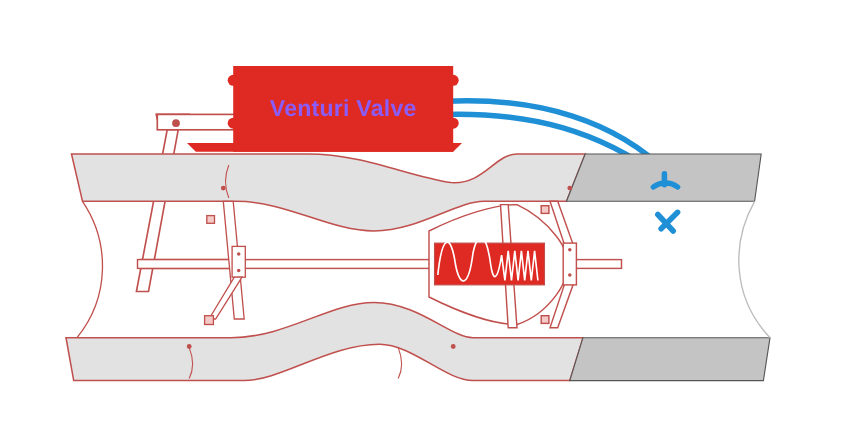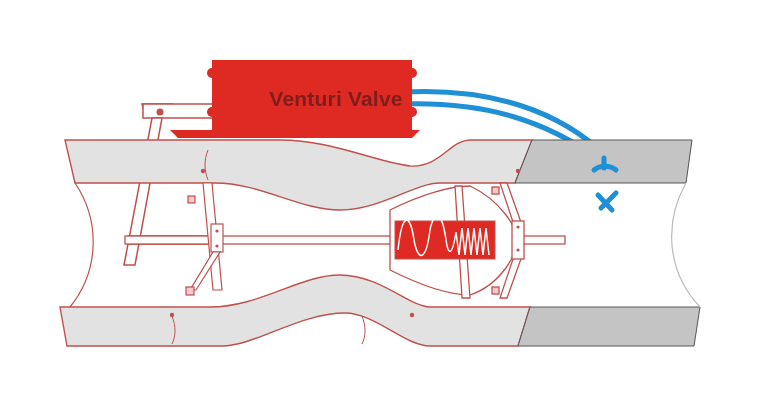--- a/index.html
+++ b/index.html
@@ -1,20 +1,20 @@
 <!DOCTYPE html>
 <html><head>
 <meta charset="utf-8">
 <style>
   html,body{margin:0;padding:0;background:#ffffff;}
   #stage{position:relative;width:768px;height:401px;overflow:hidden;background:#ffffff;}
   svg{position:absolute;left:0;top:0;}
   .valve-label{position:absolute;left:212px;top:82px;width:200px;height:34px;
     font-family:"Liberation Sans",sans-serif;font-weight:bold;font-size:21px;
-    color:#7f1d1d;text-align:center;line-height:34px;letter-spacing:0.2px;padding-left:24px;}
+    color:#8b5cf6;text-align:center;line-height:34px;letter-spacing:0.2px;}
 </style>
 </head>
 <body>
 
 <div id="stage">
 <svg width="768" height="401" viewBox="0 0 768 401">
 
   <g fill="none" stroke="#1f8fd6" stroke-width="5" stroke-linecap="round">
     <path d="M405,92 C490,88 560,110 608,158"></path>
     <path d="M405,104 C485,102 545,120 600,160"></path>

